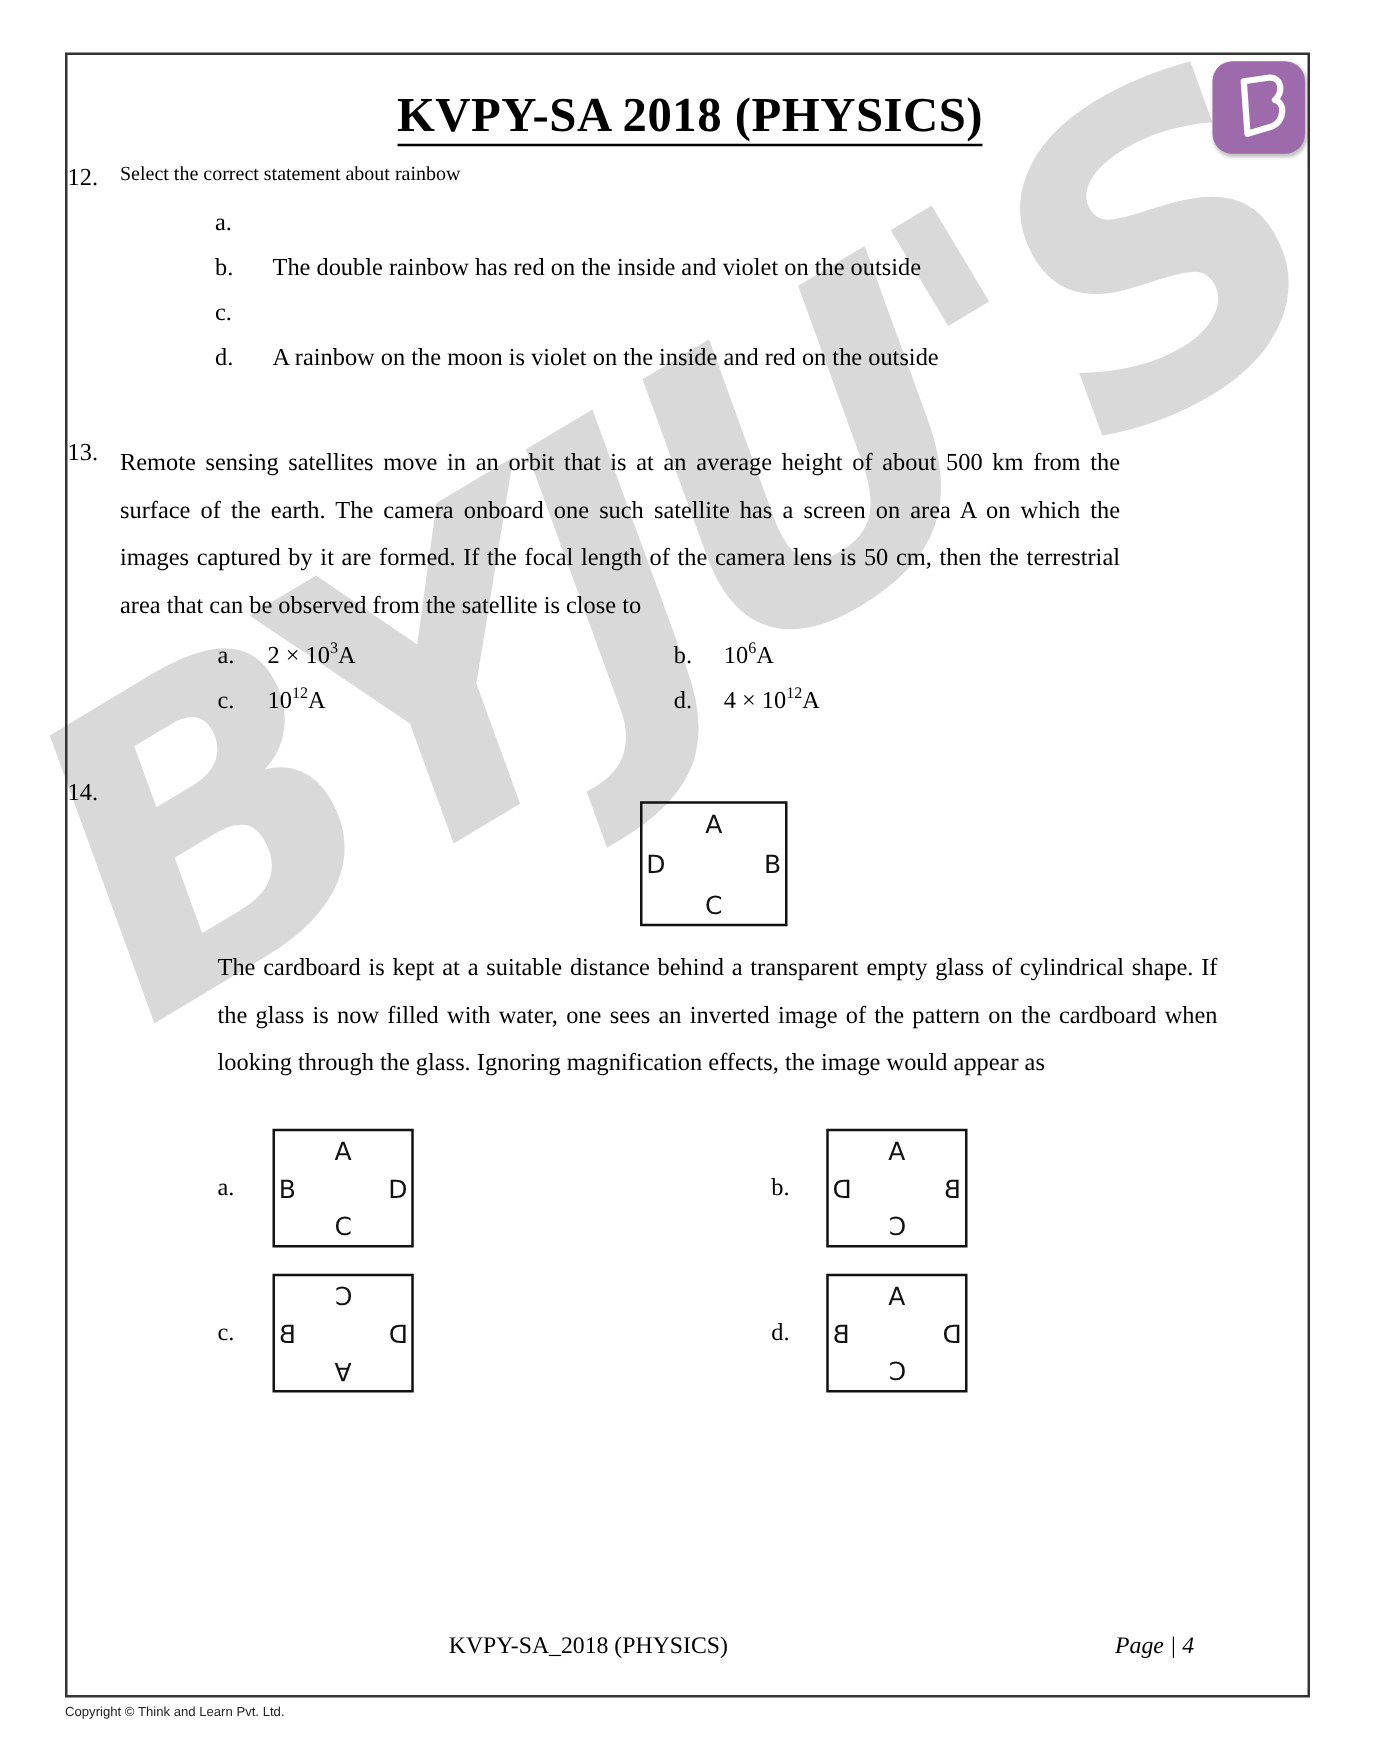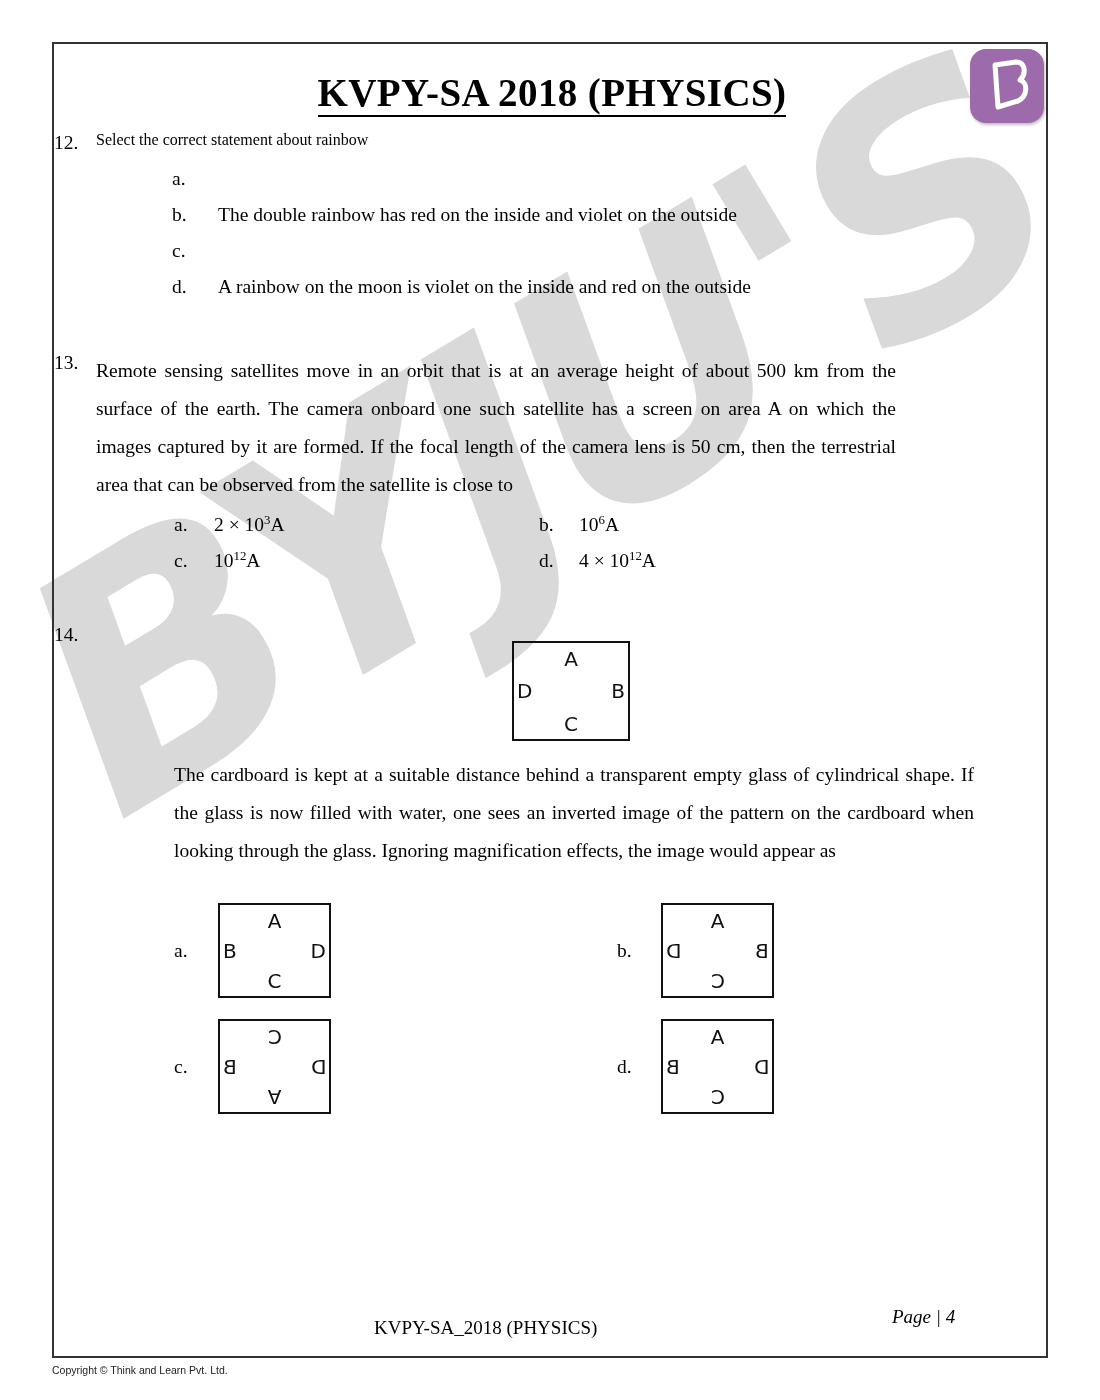--- a/index.html
+++ b/index.html
@@ -203,23 +203,22 @@
   #footer {
     position: absolute;
     left: 0;
     top: 1262px;
     width: 996px;
     z-index: 4;
     font-size: 19px;
   }
   #footer .ftxt {
     position: absolute;
-    left: 320px;
+    left: 305px;
     top: 0;
-    margin-top: 11px;
   }
   #footer .fpage {
     position: absolute;
     left: 838px;
     top: 0;
     font-style: italic;
   }
   #copyright {
     position: absolute;
     left: 52px;

